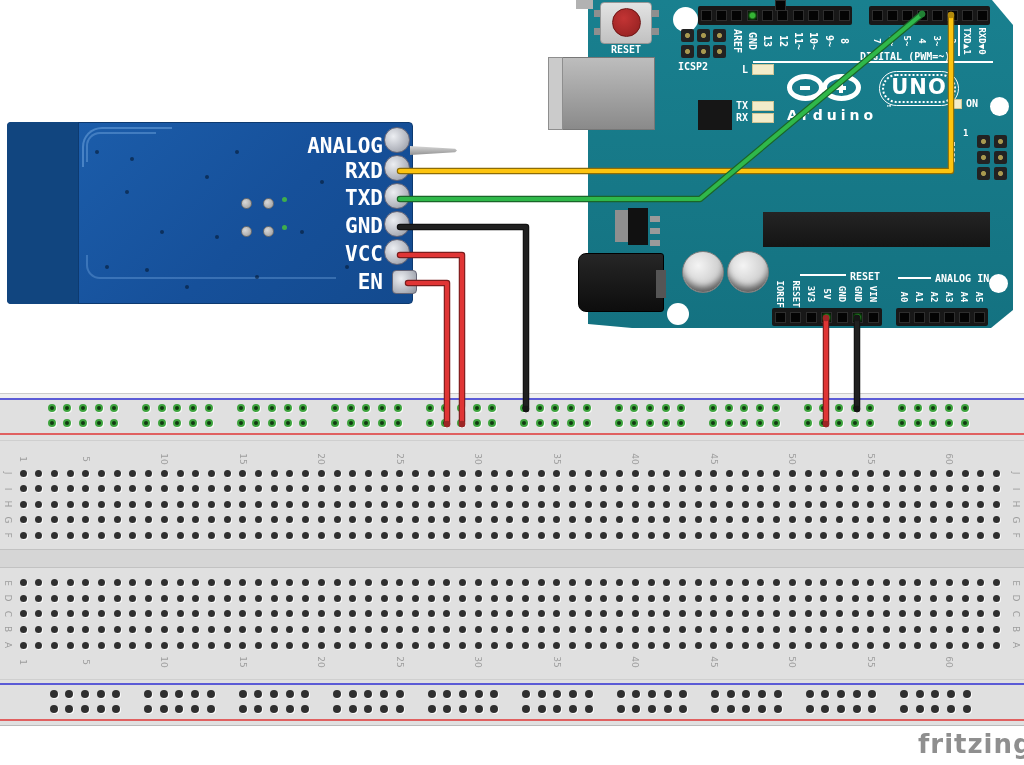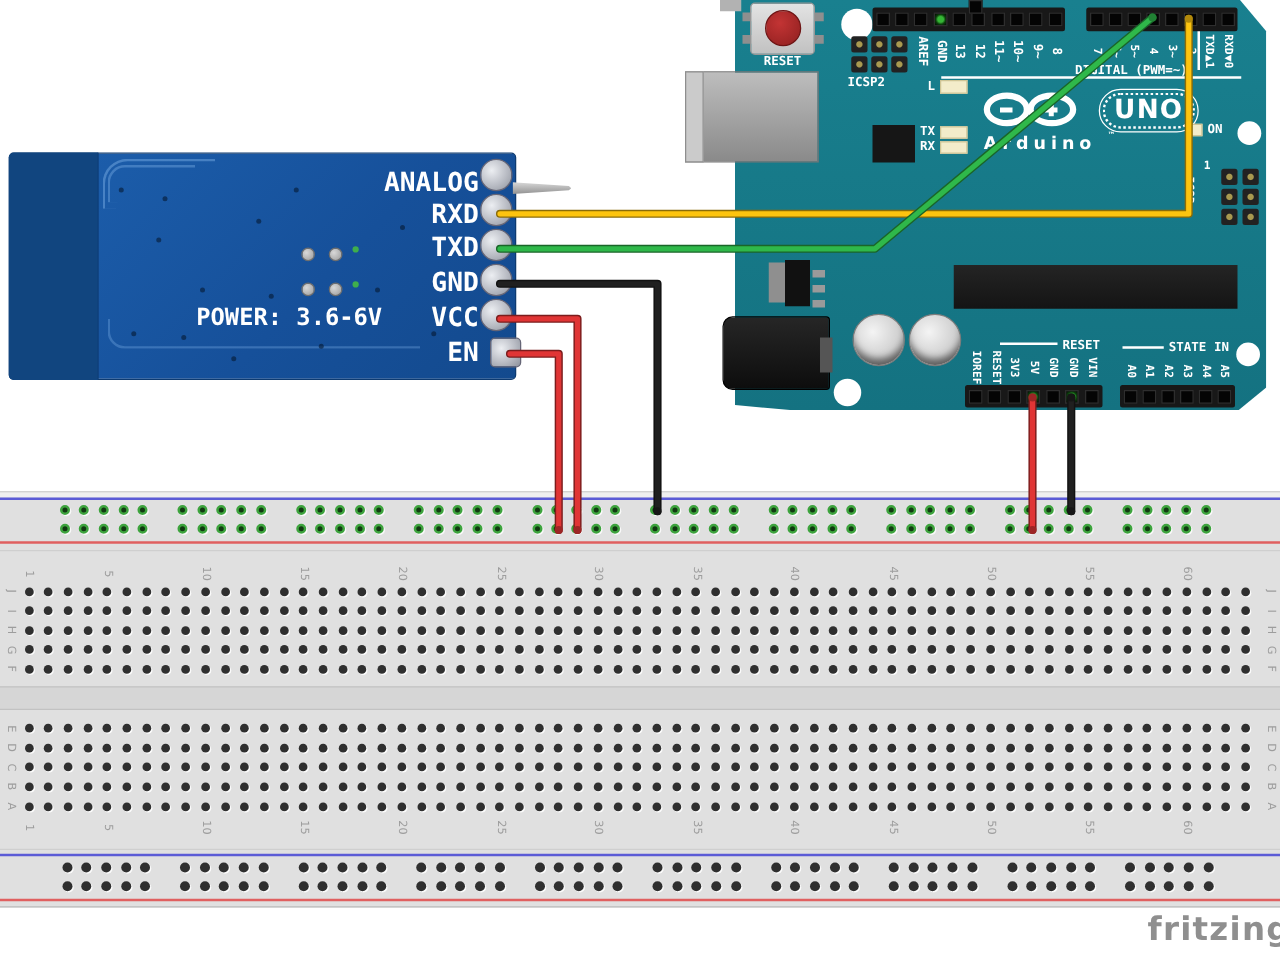--- a/index.html
+++ b/index.html
@@ -88,21 +88,21 @@
     <div class="silk" style="left:176px;top:112px;width:24px;text-align:right;font-size:10px;">RX</div>
     <div style="left:400px;top:99px;width:14px;height:10px;background:#f3ecca;border:1px solid #cfc596;"></div>
     <div class="silk" style="left:418px;top:98px;font-size:10px;">ON</div>
 
     <div class="silk" style="left:312px;top:51px;font-size:10px;">DIGITAL (PWM=~)</div>
     <div style="left:205px;top:61px;width:240px;height:2px;background:#fff;"></div>
     <div style="left:410px;top:20px;width:2px;height:36px;background:#fff;"></div>
     <div style="left:252px;top:274px;width:46px;height:2px;background:#fff;"></div>
     <div class="silk" style="left:302px;top:271px;font-size:10px;">RESET</div>
     <div style="left:350px;top:277px;width:33px;height:2px;background:#fff;"></div>
-    <div class="silk" style="left:387px;top:273px;font-size:10px;">STATE IN</div>
+    <div class="silk" style="left:387px;top:273px;font-size:10px;">ANALOG IN</div>
 
     <div class="silk" style="left:130px;top:61px;font-size:10px;">ICSP2</div>
 
     <div class="silk vlab" style="left:383px;top:146px;width:40px;font-size:9px;">ICSP</div>
     <div class="silk" style="left:415px;top:128px;font-size:9px;">1</div>
     <div id="ar-generated">
         <div style="left: 150px; top: 6px; width: 154px; height: 19px; background: rgb(24, 24, 24); border-radius: 2px;"></div>
         <div style="left: 321px; top: 6px; width: 121px; height: 19px; background: rgb(24, 24, 24); border-radius: 2px;"></div>
         <div style="left: 224px; top: 308px; width: 110px; height: 18px; background: rgb(24, 24, 24); border-radius: 2px;"></div>
         <div style="left: 348px; top: 308px; width: 92px; height: 18px; background: rgb(24, 24, 24); border-radius: 2px;"></div>
@@ -185,21 +185,20 @@
   <div id="bt" style="left:0;top:0;width:470px;height:320px;z-index:6;">
     <div style="left:7px;top:122px;width:406px;height:182px;border-radius:4px;border:1px solid #0d3a70;
                 background:linear-gradient(135deg,#1d60ae,#16509a 60%,#134a8e);"></div>
     <div style="left:7px;top:122px;width:72px;height:182px;border-radius:4px 0 0 4px;background:#11457f;border-right:1px solid #0d3a70;"></div>
     <div style="left:82px;top:127px;width:90px;height:40px;border-top:2px solid rgba(140,190,240,.4);
                 border-left:2px solid rgba(140,190,240,.4);border-top-left-radius:20px;"></div>
     <div style="left:86px;top:132px;width:70px;height:30px;border-top:2px solid rgba(140,190,240,.35);
                 border-left:2px solid rgba(140,190,240,.35);border-top-left-radius:14px;"></div>
     <div style="left:86px;top:255px;width:250px;height:24px;border-bottom:2px solid rgba(140,190,240,.3);
                 border-left:2px solid rgba(140,190,240,.3);border-bottom-left-radius:14px;"></div>
-    <div class="silk" style="left:157px;top:243px;font-size:19px;">POWER: 3.6-6V</div>
 
     <div style="left:241px;top:198px;width:11px;height:11px;border-radius:50%;border:1px solid #6f6f6f;background:radial-gradient(circle at 35% 35%,#d8d8d8,#9a9a9a);"></div>
     <div style="left:263px;top:198px;width:11px;height:11px;border-radius:50%;border:1px solid #6f6f6f;background:radial-gradient(circle at 35% 35%,#d8d8d8,#9a9a9a);"></div>
     <div style="left:241px;top:226px;width:11px;height:11px;border-radius:50%;border:1px solid #6f6f6f;background:radial-gradient(circle at 35% 35%,#d8d8d8,#9a9a9a);"></div>
     <div style="left:263px;top:226px;width:11px;height:11px;border-radius:50%;border:1px solid #6f6f6f;background:radial-gradient(circle at 35% 35%,#d8d8d8,#9a9a9a);"></div>
     <div style="left:282px;top:197px;width:5px;height:5px;border-radius:50%;background:#3fae4c;"></div>
     <div style="left:282px;top:225px;width:5px;height:5px;border-radius:50%;background:#3fae4c;"></div>
 
     <div style="left:410px;top:145px;width:47px;height:11px;background:linear-gradient(180deg,#dedede,#8c8c8c);
                 clip-path:polygon(0 8%,96% 34%,100% 50%,96% 66%,0 92%);"></div>

